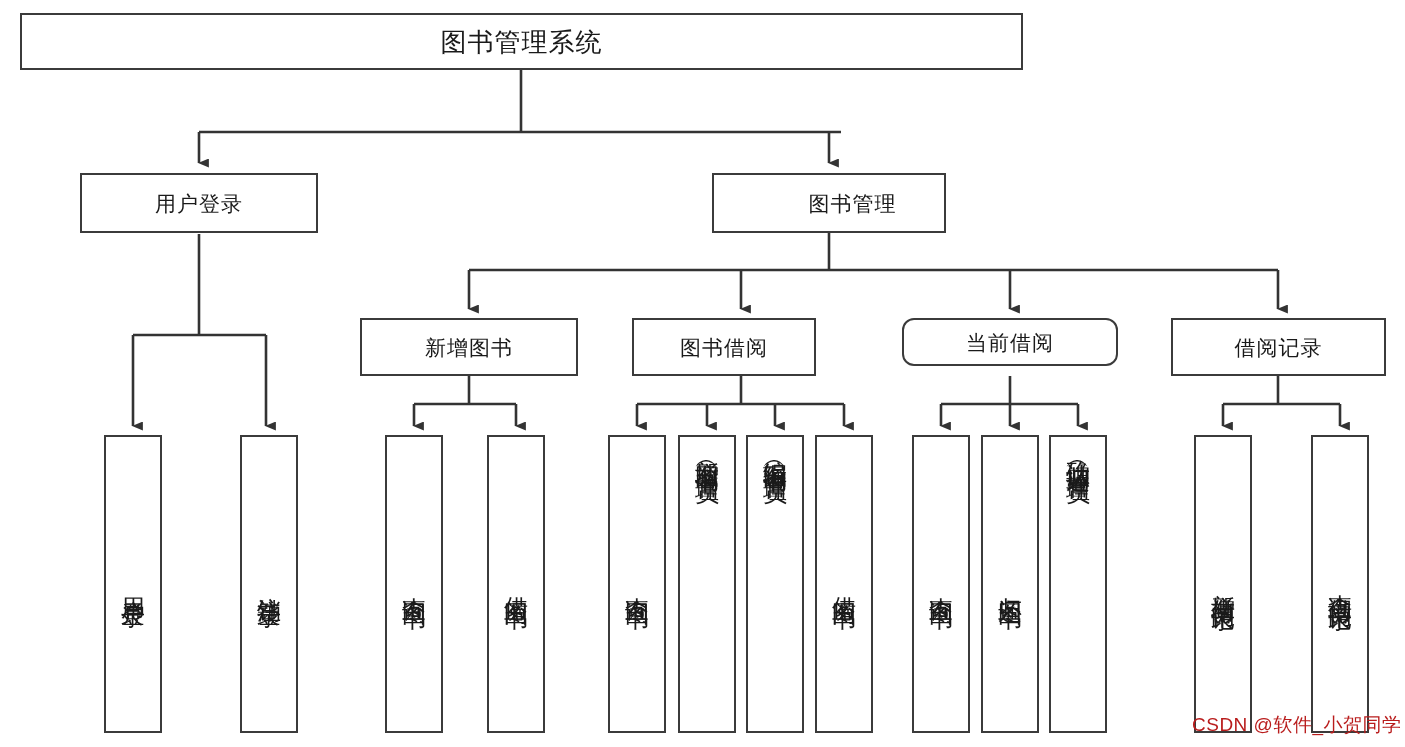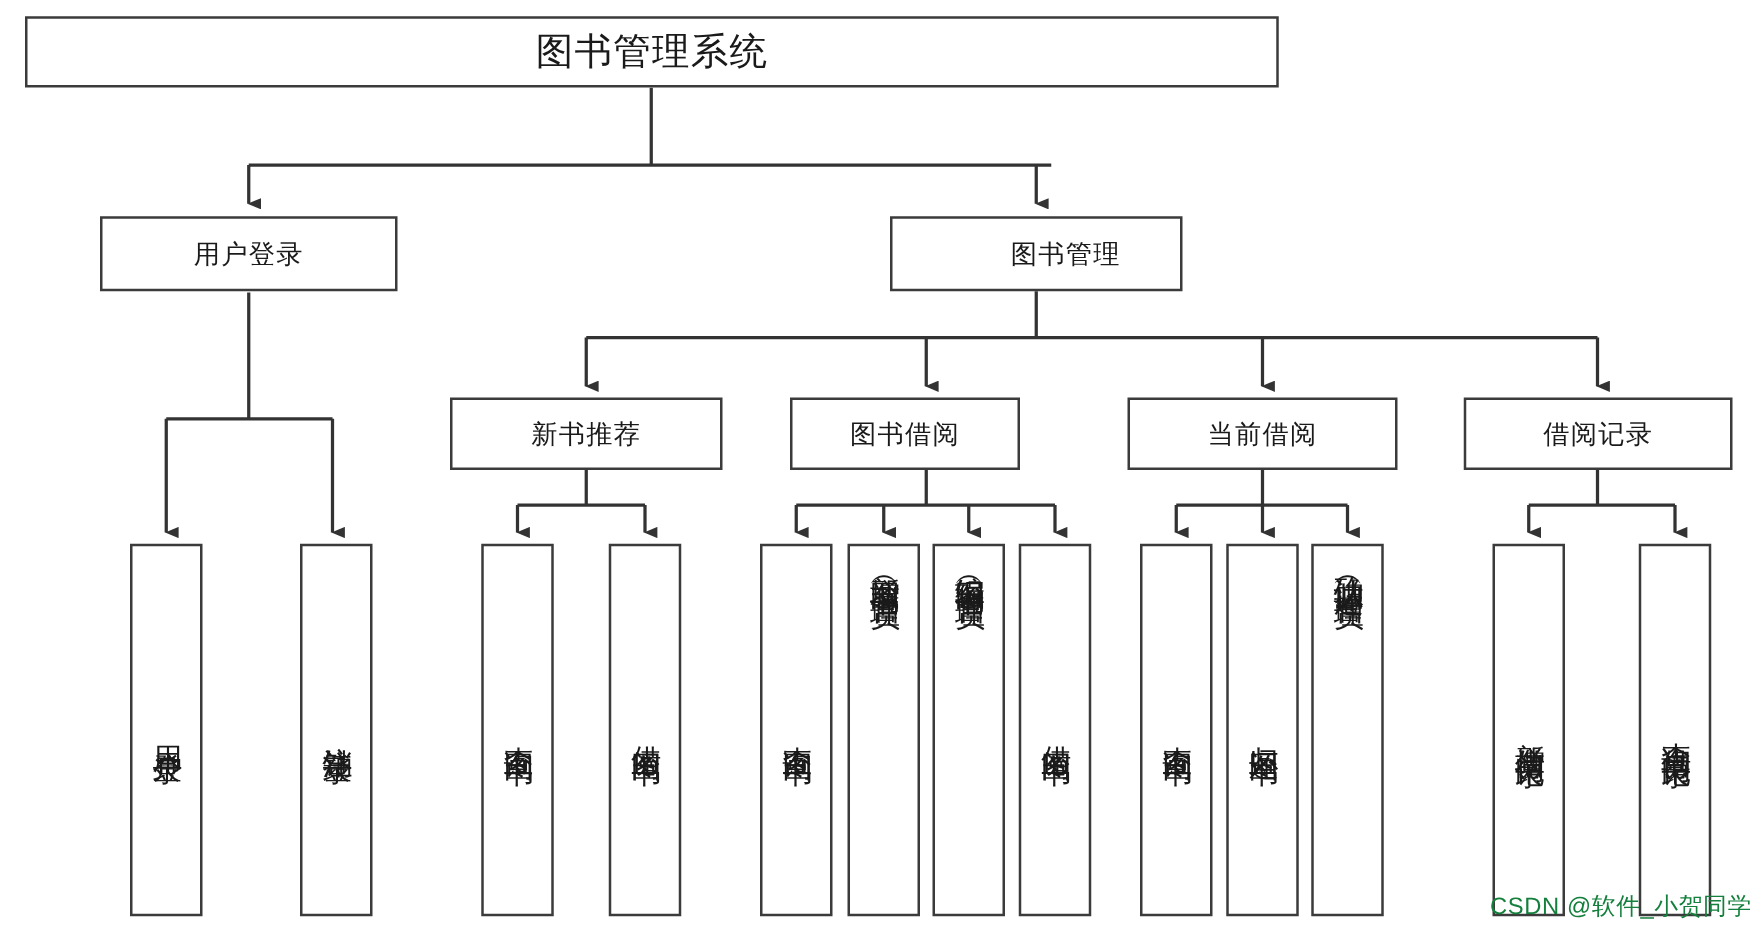--- a/index.html
+++ b/index.html
@@ -35,42 +35,42 @@
     display:block;
     text-align:center;
     white-space:nowrap;
     letter-spacing:1px;
   }
   
   .node.h-node .lbl{
     font-size:21px;
     line-height:1;
   }
-  .node.root .lbl{ font-size:30px; }
+  .node.root .lbl{ font-size:26px; }
   
   .node.v-node{
     align-items:flex-start;
     justify-content:center;
     padding-top:4px;
   }
   .node.v-node .lbl{
     writing-mode:vertical-rl;
     text-orientation:upright;
     font-size:24px;
     line-height:1.08;
     letter-spacing:3px;
     white-space:nowrap;
   }
   .node.v-node.centered{
     align-items:center;
     padding-top:0;
   }
   .watermark{
     position:absolute;
-    color:#15803d;
+    color:#b91c1c;
     font-size:19px;
     white-space:nowrap;
     letter-spacing:0.5px;
     left:1192px;
     top:712px;
   }
 </style>
 </head>
 <body>
 
@@ -135,28 +135,28 @@
 
   <div class="node h-node" style="left:80px; top:173px; width:238px; height:60px;">
     <span class="lbl">用户登录</span>
   </div>
 
   <div class="node h-node" style="left:712px; top:173px; width:234px; height:60px;padding-left:47px;">
     <span class="lbl">图书管理</span>
   </div>
 
   <div class="node h-node" style="left:360px; top:318px; width:218px; height:58px;">
-    <span class="lbl">新书推荐</span>
+    <span class="lbl">新增图书</span>
   </div>
 
   <div class="node h-node" style="left:632px; top:318px; width:184px; height:58px;">
     <span class="lbl">图书借阅</span>
   </div>
 
-  <div class="node h-node" style="left:902px; top:318px; width:216px; height:58px;">
+  <div class="node h-node" style="left:902px; top:318px; width:216px; height:48px;border-radius:12px;">
     <span class="lbl">当前借阅</span>
   </div>
 
   <div class="node h-node" style="left:1171px; top:318px; width:215px; height:58px;">
     <span class="lbl">借阅记录</span>
   </div>
 
   <div class="node v-node centered" style="left:104px; top:435px; width:58px; height:298px;">
     <span class="lbl">用户登录</span>
   </div>

